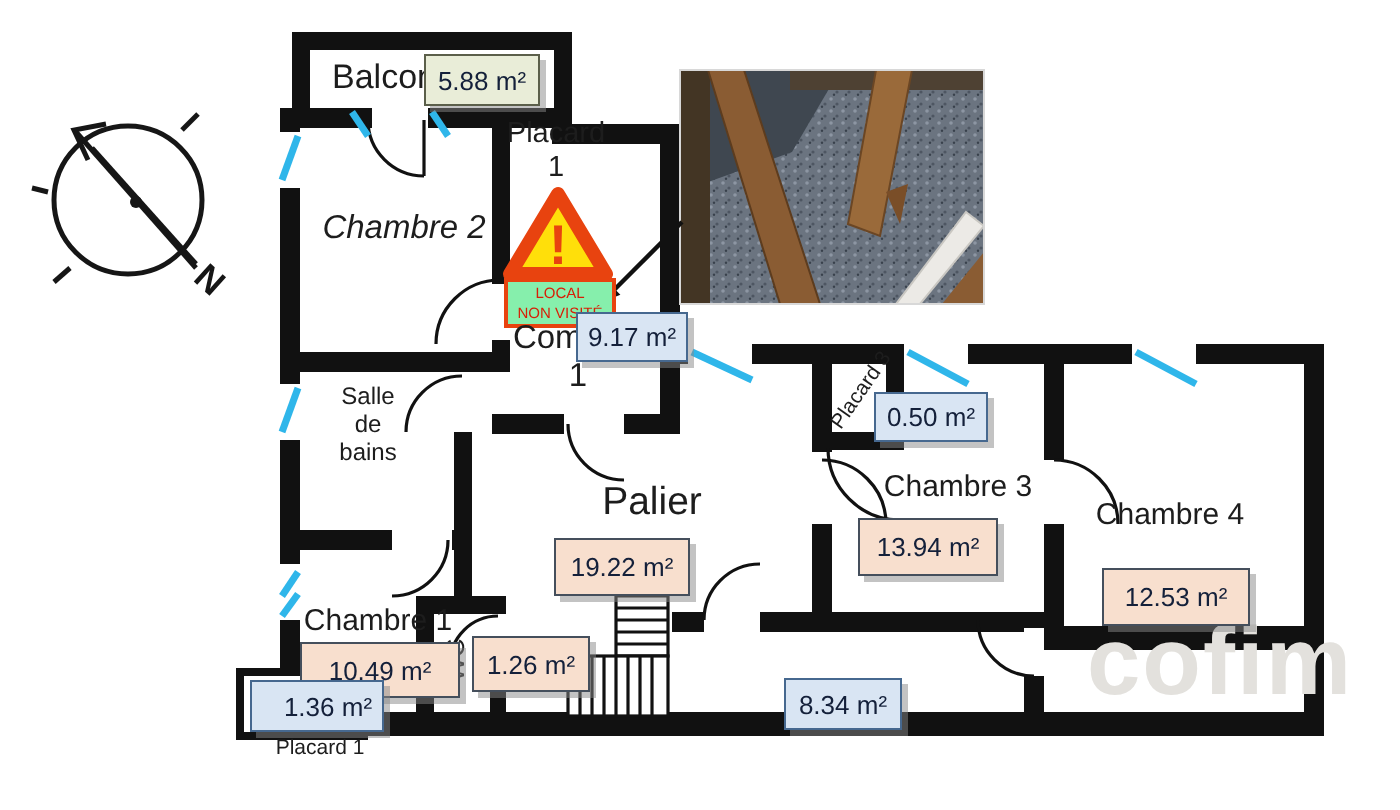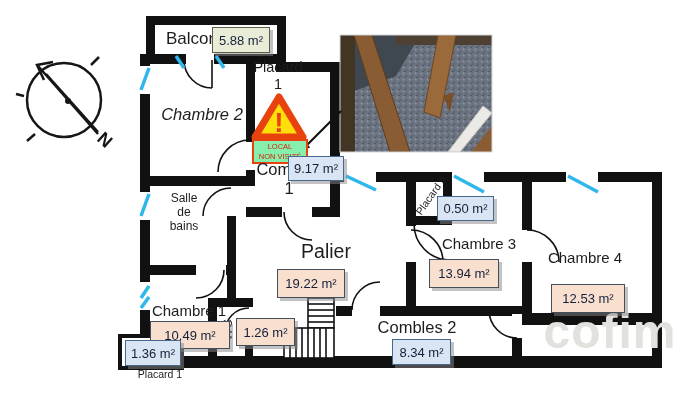--- a/index.html
+++ b/index.html
@@ -196,29 +196,28 @@
   <div class="room-name" style="left:248px;top:66px;width:60px;height:20px;font-size:14.5px;">Placard 1</div>
   <div class="room-name" style="left:160px;top:103px;width:84px;height:22px;font-size:16.5px;font-style:italic;">Chambre 2</div>
   <div class="room-name" style="left:250px;top:168px;width:78px;height:22px;font-size:16.5px;">Combles 1</div>
   <div class="room-name" style="left:156px;top:188px;width:56px;height:50px;font-size:12px;">Salle
 de
 bains</div>
   <div class="room-name" style="left:292px;top:238px;width:68px;height:26px;font-size:19.5px;">Palier</div>
   <div class="room-name" style="left:150px;top:301px;width:78px;height:20px;font-size:15px;">Chambre 1</div>
   <div class="room-name" style="left:133px;top:368px;width:54px;height:13px;font-size:10.5px;">Placard 1</div>
   <div class="room-name wc-label" style="left:206px;top:322px;width:44px;height:16px;font-size:13px;">WC</div>
-  <div class="room-name" style="left:376px;top:316px;width:82px;height:22px;font-size:16.5px;">Combles 2</div>
   <div class="room-name placard3-label" style="left:399px;top:188px;width:64px;height:15px;font-size:10.5px;">Placard 3</div>
   <div class="room-name" style="left:440px;top:234px;width:78px;height:20px;font-size:15px;">Chambre 3</div>
   <div class="room-name" style="left:545px;top:248px;width:80px;height:20px;font-size:15px;">Chambre 4</div>
 
   <div class="area area--green" style="left:212px;top:27px;width:56px;height:24px;">5.88 m²</div>
   <div class="area area--blue" style="left:251px;top:156px;width:54px;height:23px;margin-left:37px;">9.17 m²</div>
   <div class="area area--pink" style="left:277px;top:269px;width:66px;height:27px;">19.22 m²</div>
   <div class="area area--pink" style="left:150px;top:321px;width:78px;height:26px;">10.49 m²</div>
-  <div class="area area--blue" style="left:125px;top:340px;width:54px;height:24px;">1.36 m²</div>
+  <div class="area area--blue" style="left:125px;top:340px;width:54px;height:24px;padding-left:11px;">1.36 m²</div>
   <div class="area area--pink" style="left:236px;top:318px;width:57px;height:26px;">1.26 m²</div>
   <div class="area area--blue" style="left:392px;top:339px;width:57px;height:24px;">8.34 m²</div>
   <div class="area area--blue" style="left:437px;top:196px;width:55px;height:23px;">0.50 m²</div>
   <div class="area area--pink" style="left:429px;top:259px;width:68px;height:27px;">13.94 m²</div>
   <div class="area area--pink" style="left:551px;top:272px;width:72px;height:27px;margin-top:12px;">12.53 m²</div>
 
 </div>
 
 </body></html>

